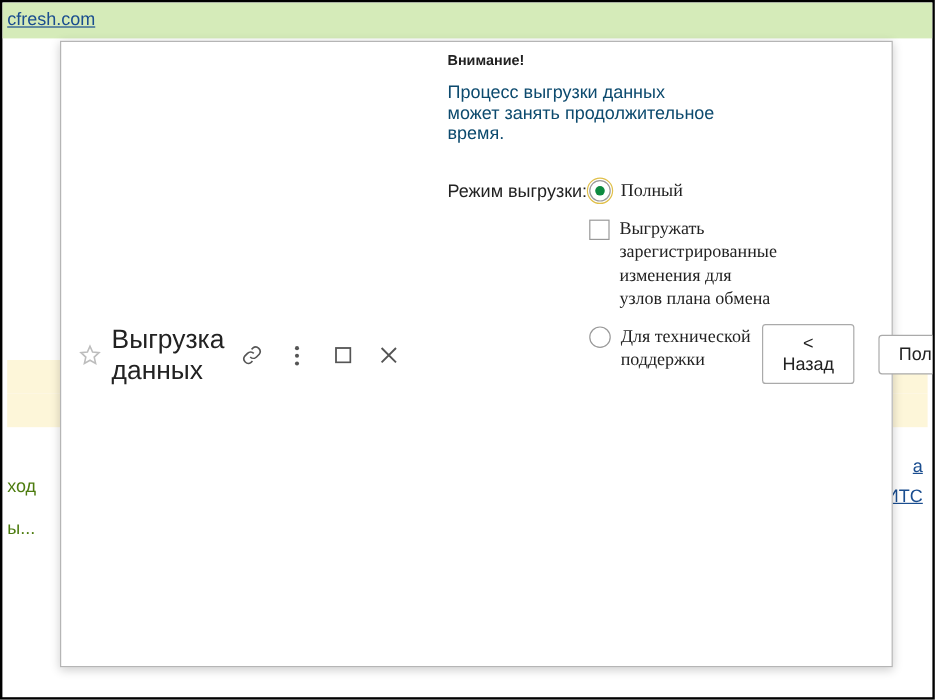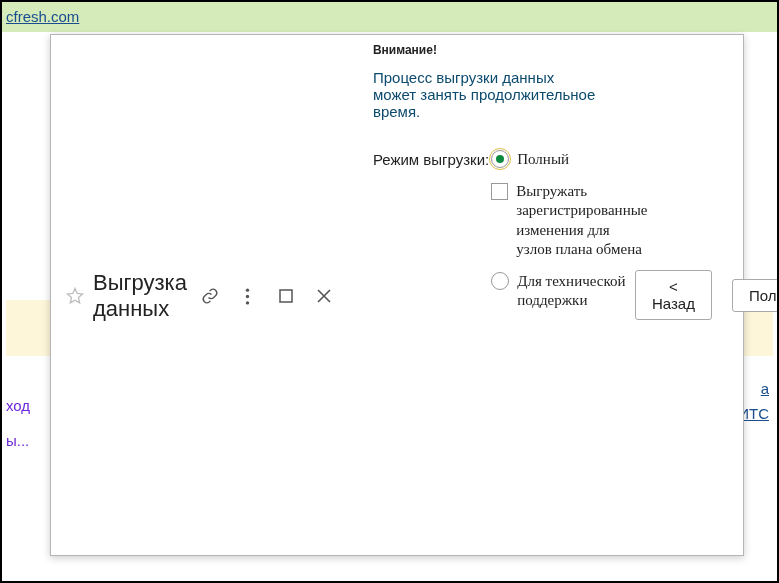--- a/index.html
+++ b/index.html
@@ -23,21 +23,21 @@
     .bg-link {
       position: absolute;
       top: 6px; left: 4px;
       color: #1a4d8f;
       text-decoration: underline;
       font-size: 15px;
     }
     .bg-side-left {
       position: absolute;
       left: 4px; top: 395px;
-      color: #6d28d9;
+      color: #4d7c0f;
       font-size: 15px;
     }
     .bg-side-left div { margin-bottom: 18px; }
     .bg-side-right {
       position: absolute;
       right: 8px; top: 378px;
       color: #1a4d8f;
       text-decoration: underline;
       text-align: right;
       font-size: 15px;

